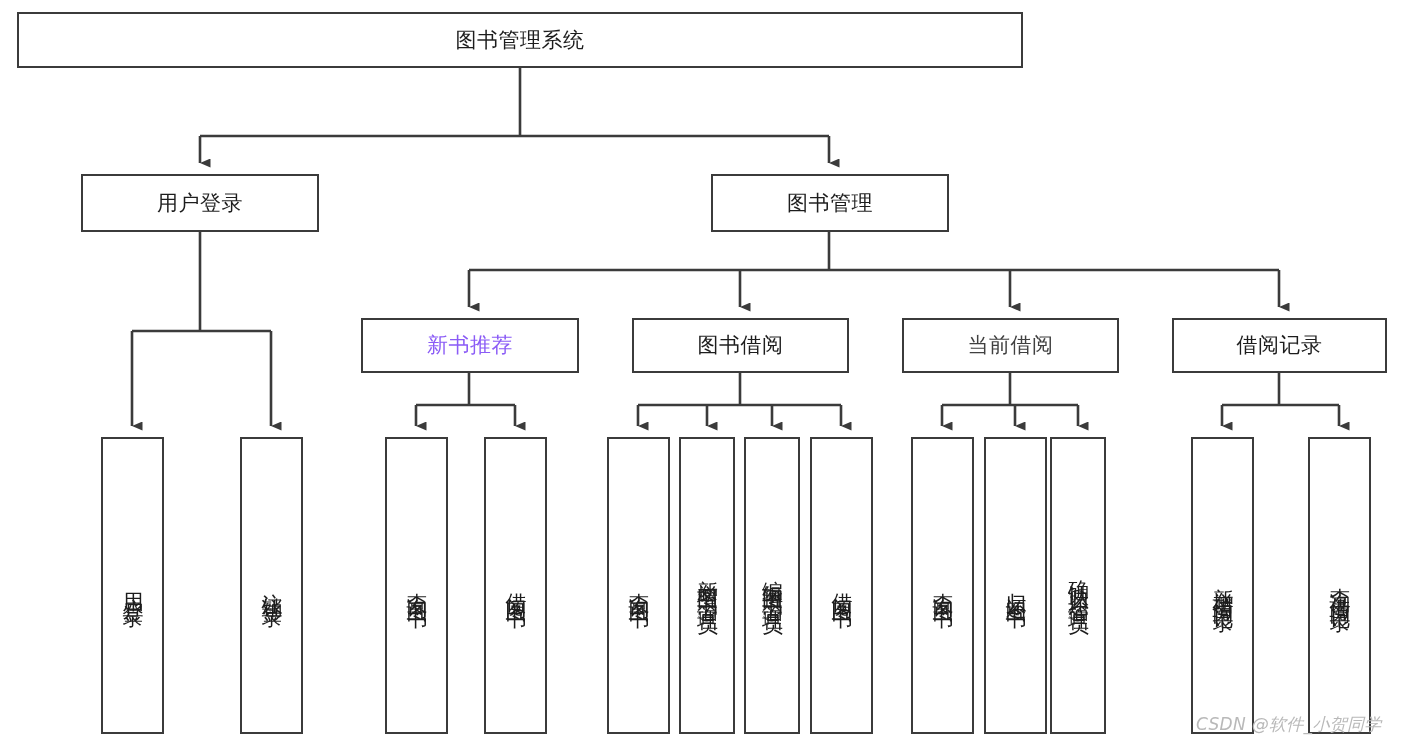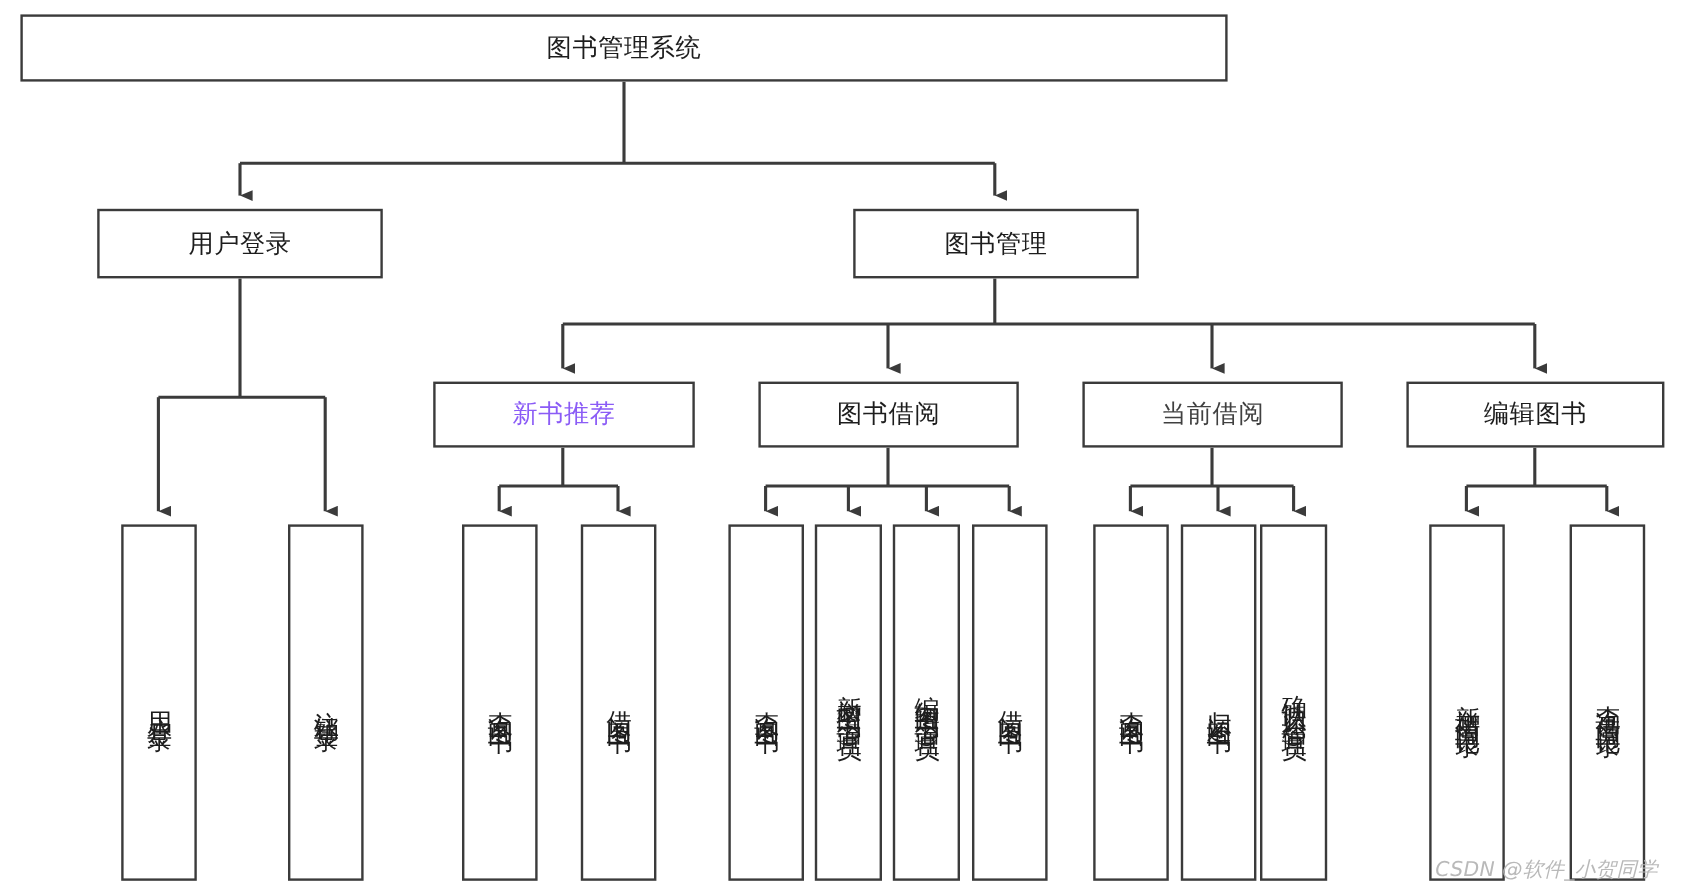--- a/index.html
+++ b/index.html
@@ -143,21 +143,21 @@
   <div class="node horiz" style="left: 361px; top: 318px; width: 218px; height: 55px; border-color: rgb(59, 59, 59); background: rgb(255, 255, 255);">
     <span class="node-label" style="color: #8b5cf6;">新书推荐</span>
   </div>
   <div class="node horiz" style="left: 632px; top: 318px; width: 217px; height: 55px; border-color: rgb(59, 59, 59); background: rgb(255, 255, 255);">
     <span class="node-label" style="color: rgb(29, 29, 29);">图书借阅</span>
   </div>
   <div class="node horiz" style="left: 902px; top: 318px; width: 217px; height: 55px; border-color: rgb(59, 59, 59); background: rgb(255, 255, 255);">
     <span class="node-label" style="color: #404040;">当前借阅</span>
   </div>
   <div class="node horiz" style="left: 1172px; top: 318px; width: 215px; height: 55px; border-color: rgb(59, 59, 59); background: rgb(255, 255, 255);">
-    <span class="node-label" style="color: rgb(29, 29, 29);">编辑图书</span>
+    <span class="node-label" style="color: rgb(29, 29, 29);">借阅记录</span>
   </div>
 
   <div class="node vert" style="left: 101px; top: 437px; width: 63px; height: 297px; border-color: rgb(59, 59, 59); background: rgb(255, 255, 255);">
     <span class="node-label" style="color: rgb(29, 29, 29);">用户登录</span>
   </div>
   <div class="node vert" style="left: 240px; top: 437px; width: 63px; height: 297px; border-color: rgb(59, 59, 59); background: rgb(255, 255, 255);">
     <span class="node-label" style="color: rgb(29, 29, 29);">注销登录</span>
   </div>
   <div class="node vert" style="left: 385px; top: 437px; width: 63px; height: 297px; border-color: rgb(59, 59, 59); background: rgb(255, 255, 255);">
     <span class="node-label" style="color: rgb(29, 29, 29);">查询图书</span>

